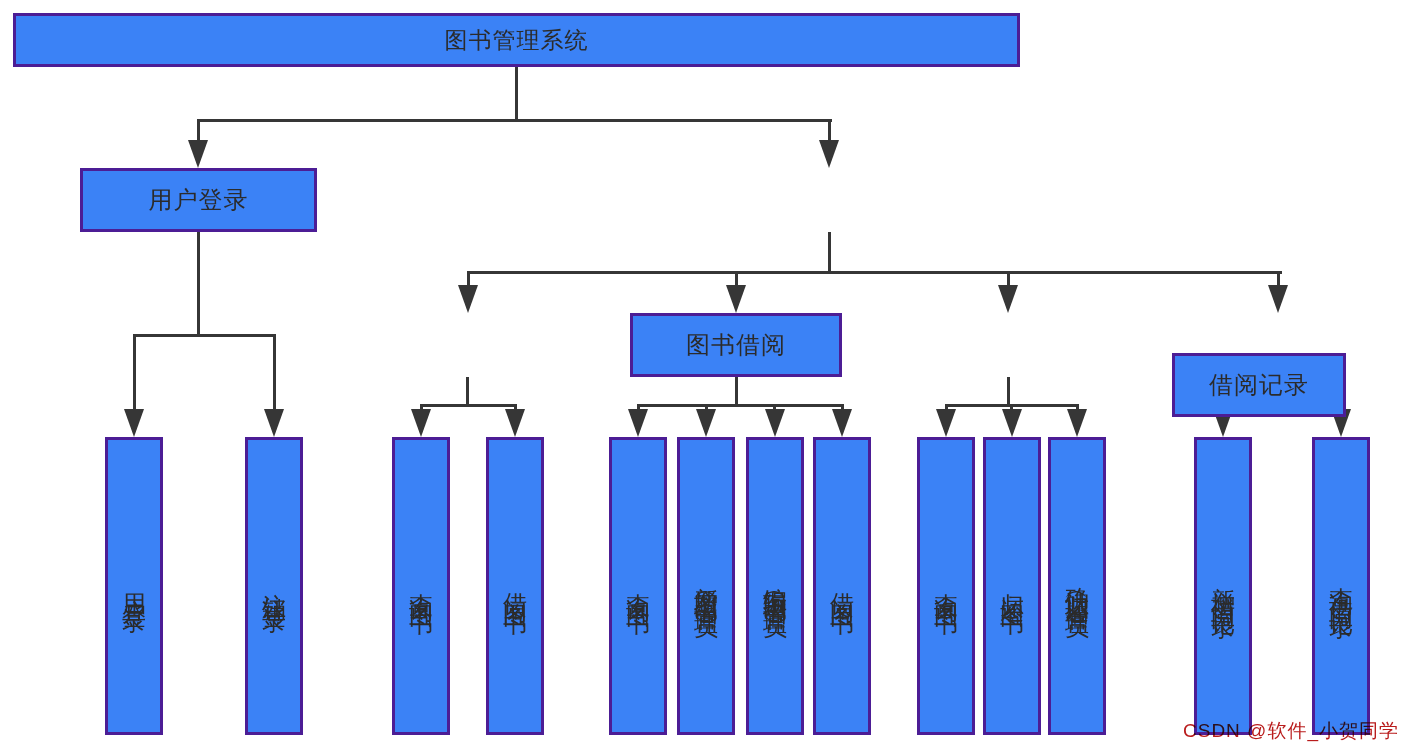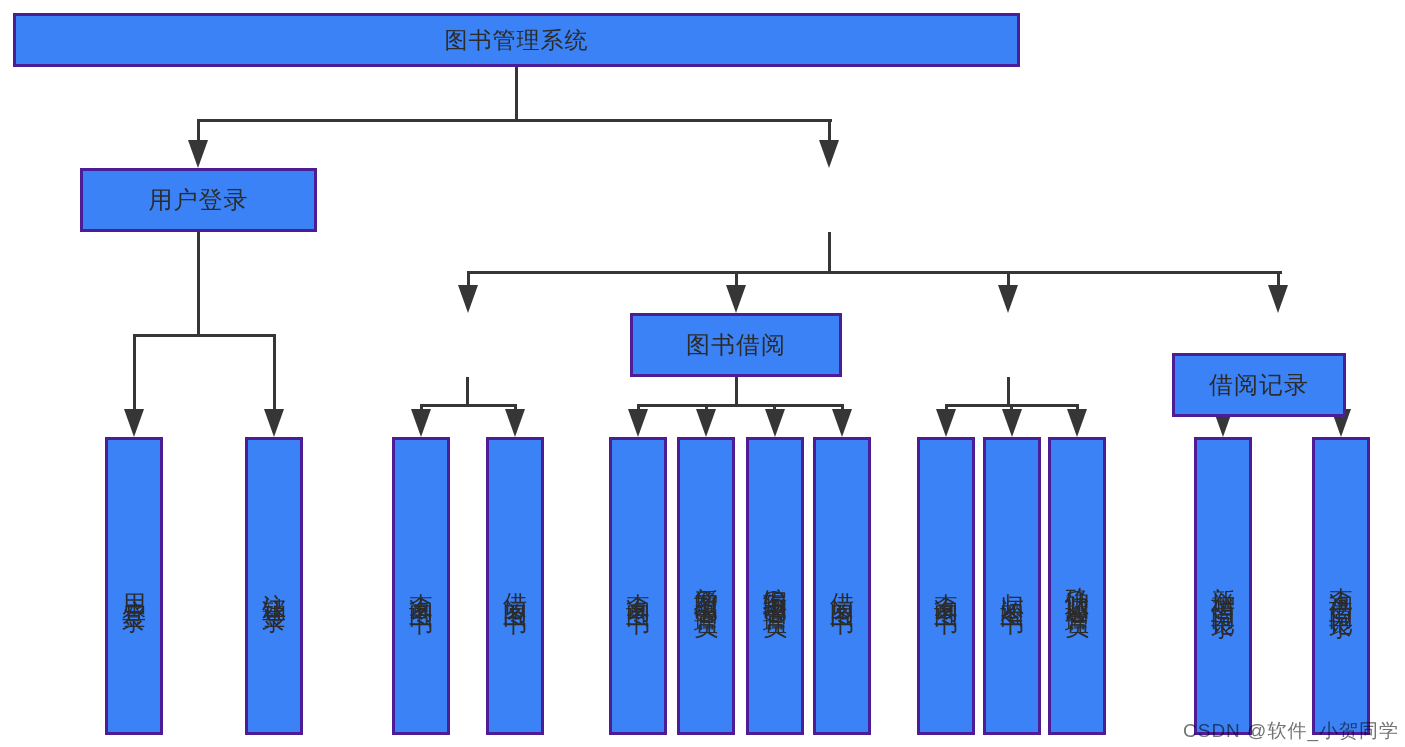--- a/index.html
+++ b/index.html
@@ -45,21 +45,21 @@
     border-left: 10px solid transparent;
     border-right: 10px solid transparent;
     border-top: 28px solid #363636;
     z-index: 1;
   }
   .watermark {
     position: absolute;
     left: 1183px;
     top: 718px;
     font-size: 19px;
-    color: #737373;
+    color: #b91c1c;
     letter-spacing: 1px;
     white-space: nowrap;
     mix-blend-mode: multiply;
     z-index: 10;
   }
 </style>
 </head>
 <body>
 
 <div class="canvas">

